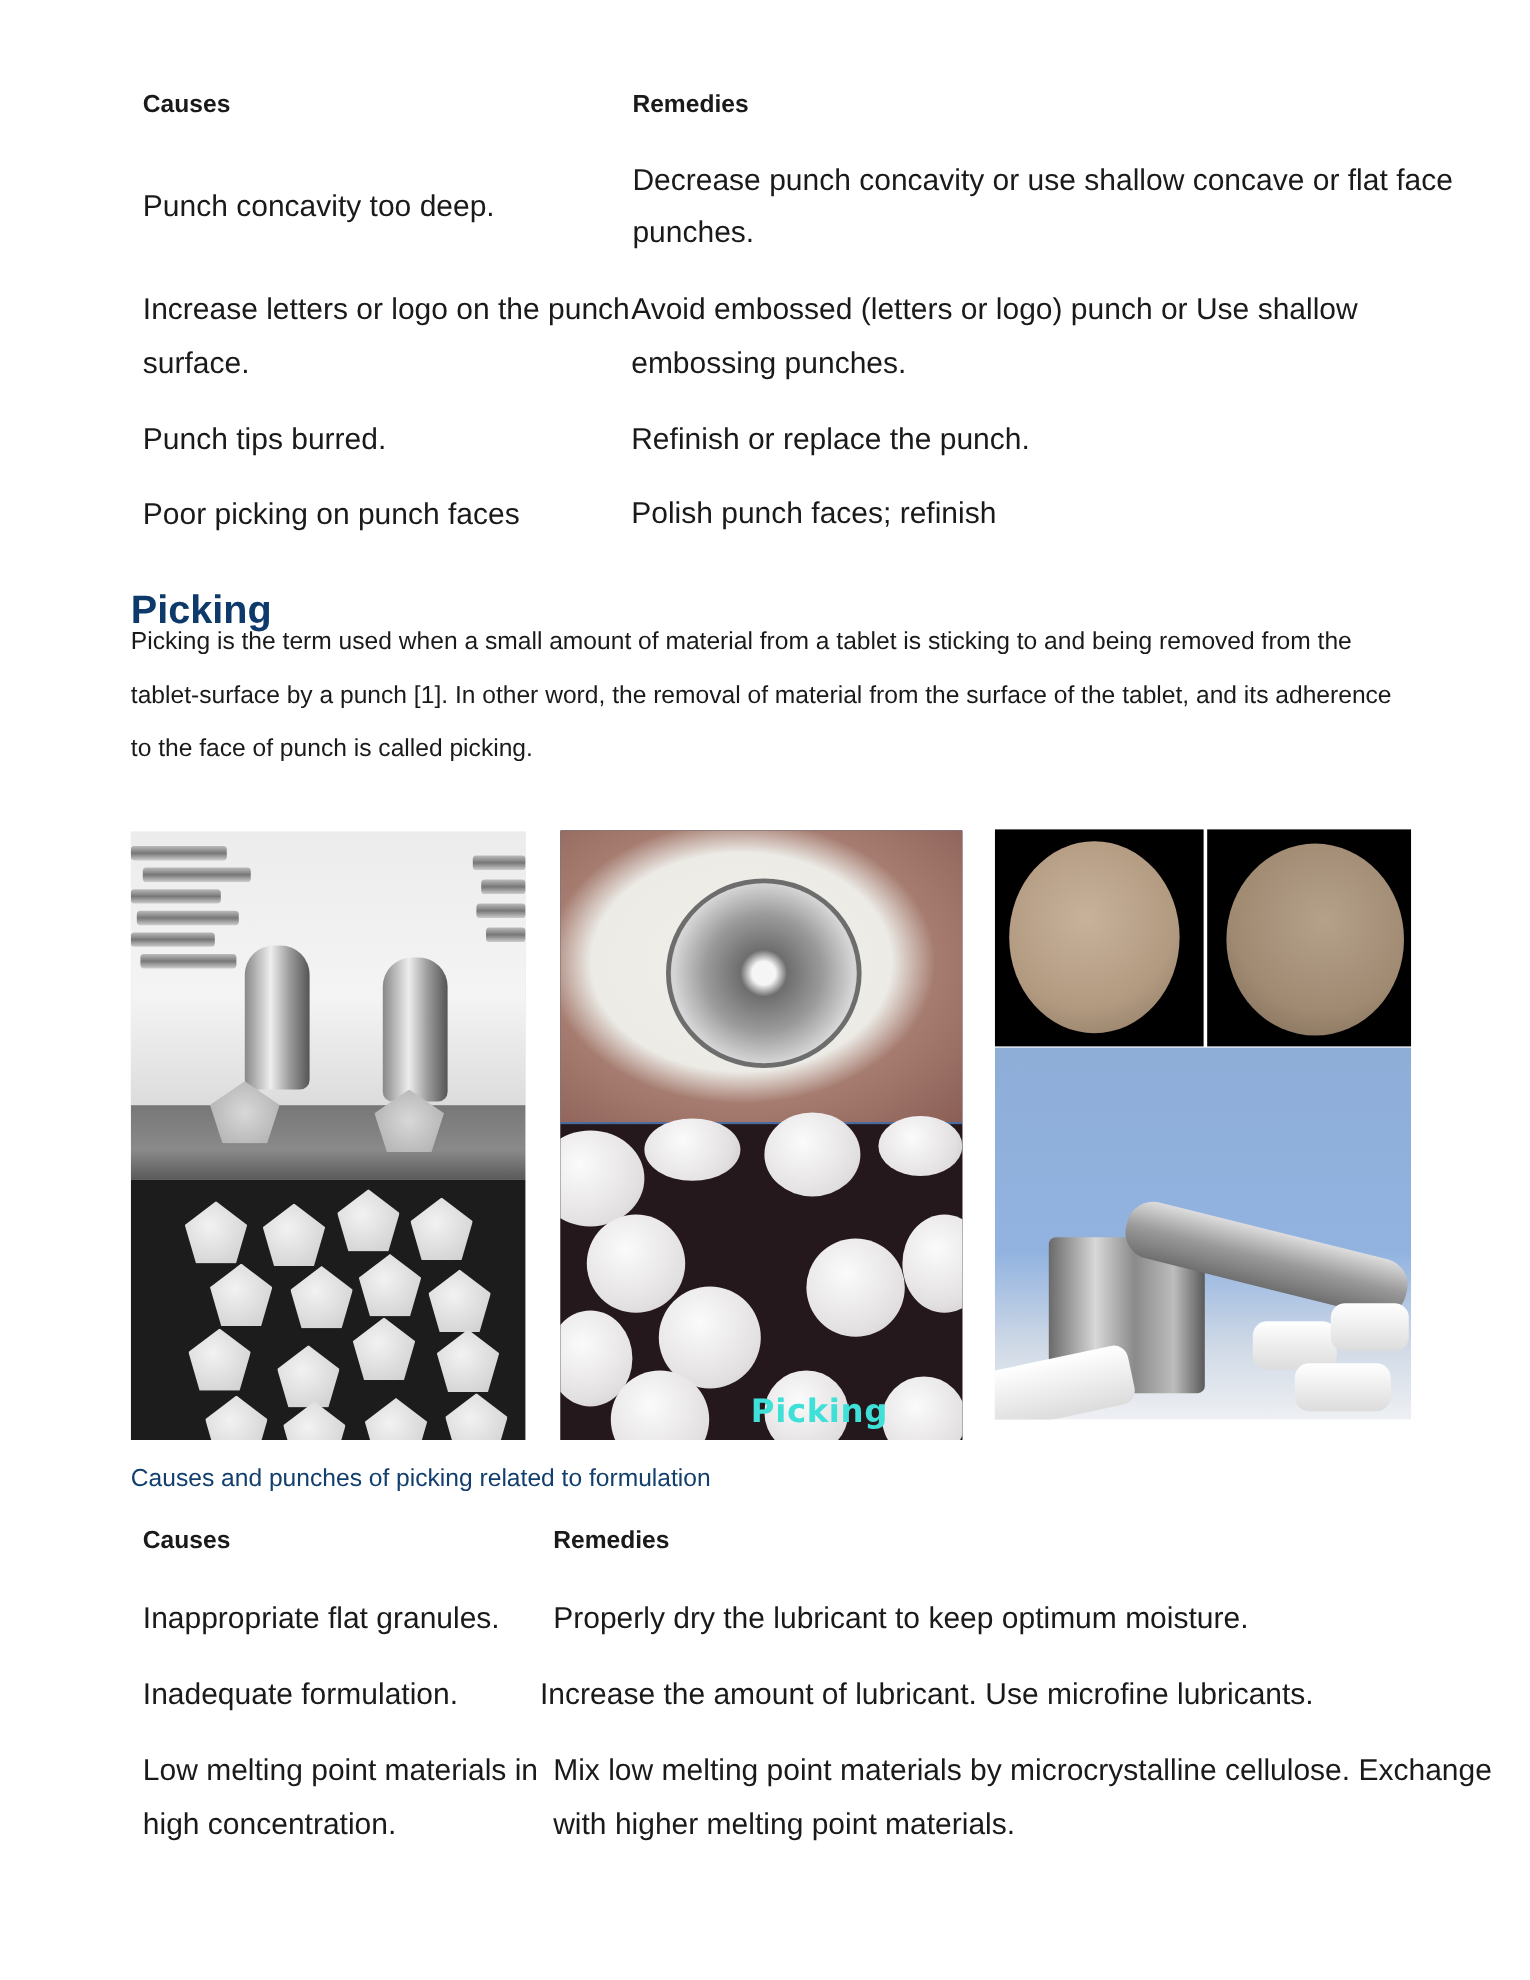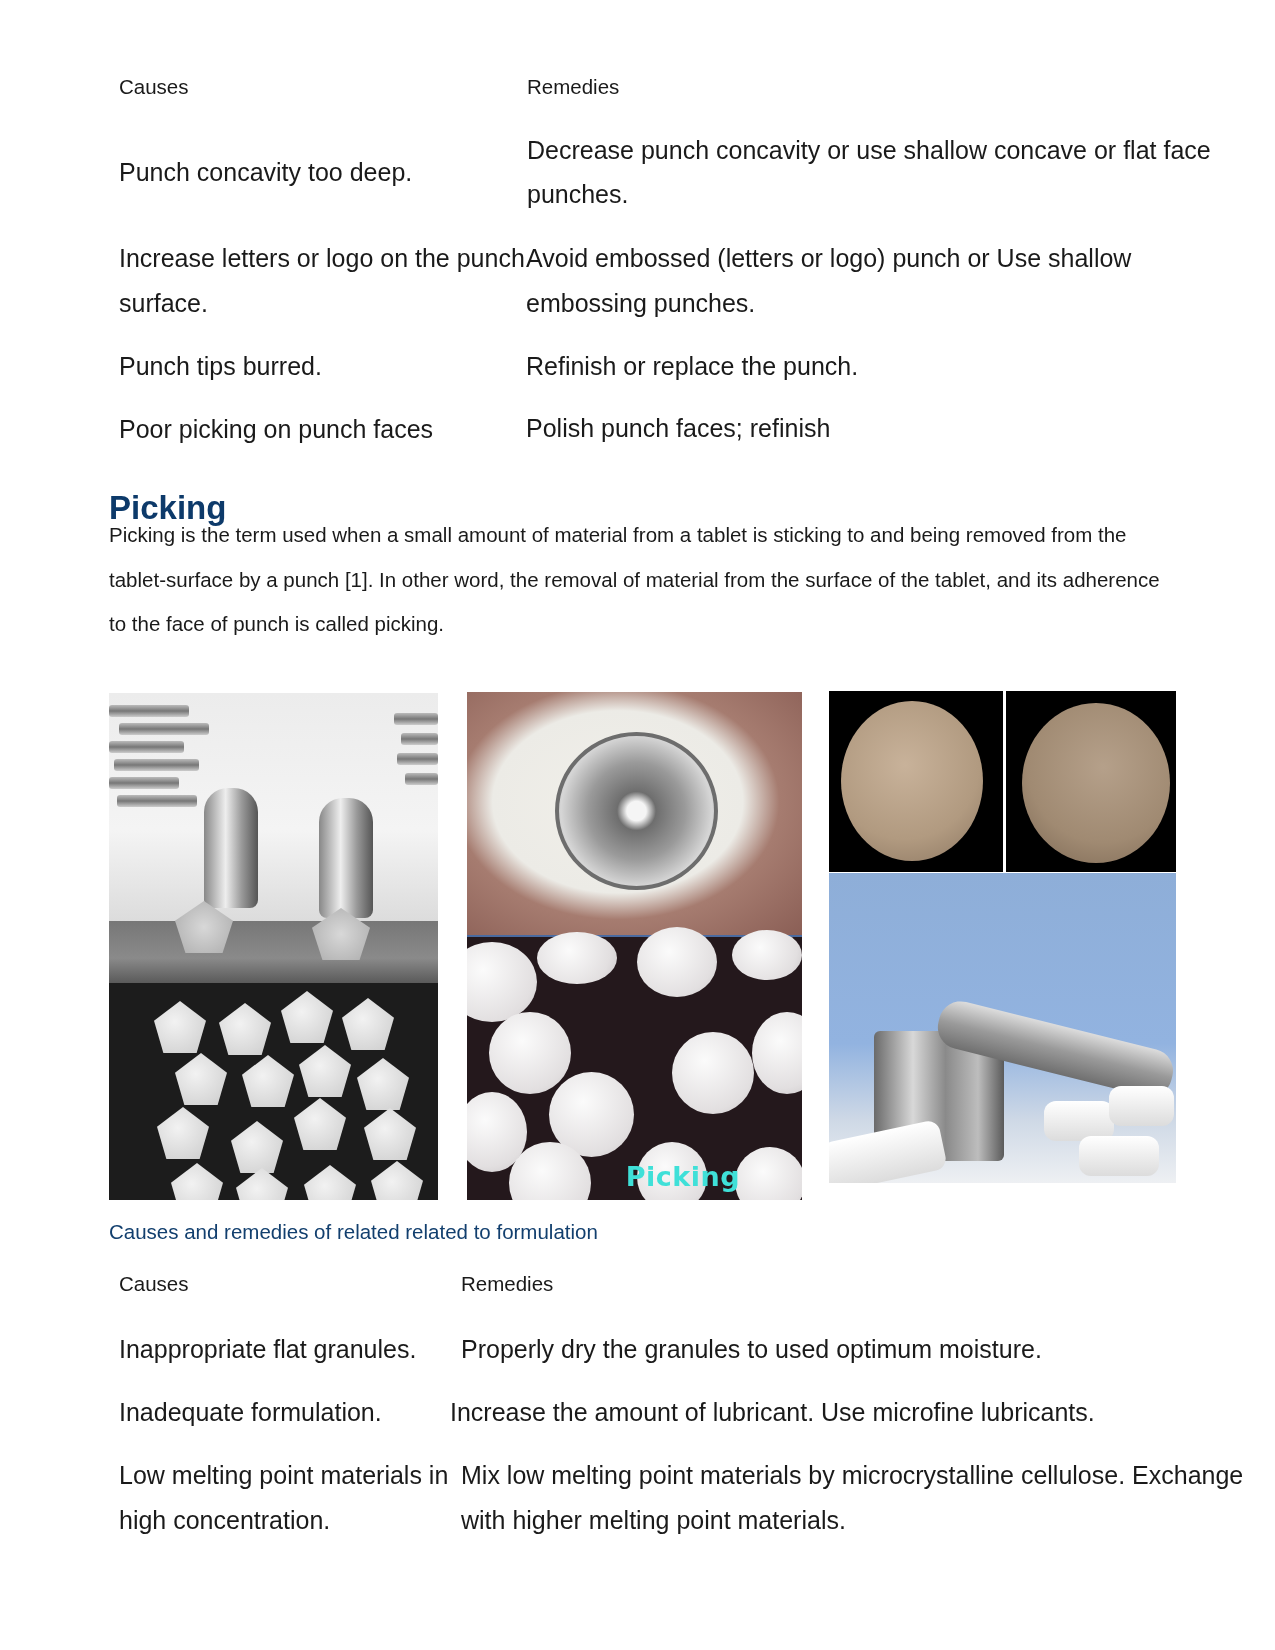--- a/index.html
+++ b/index.html
@@ -1,20 +1,20 @@
 <!DOCTYPE html>
 <html><head>
 <meta charset="utf-8">
 <style>
   html, body { margin: 0; padding: 0; background: #ffffff; }
   body { width: 1275px; height: 1650px; position: relative; overflow: hidden;
          font-family: "Liberation Sans", sans-serif; color: #1a1a1a; }
   .abs { position: absolute; }
   .txt { font-size: 25px; line-height: 1; white-space: nowrap; }
-  .hdr { font-weight: normal; font-size: 20.5px; text-align: center; }
+  .hdr { font-weight: bold; font-size: 20.5px; text-align: center; }
   .heading { font-size: 33px; font-weight: bold; color: #0d3a6a; }
   .caption { font-size: 20.5px; color: #123f6e; }
   .para { font-size: 20.5px; line-height: 44.5px; width: 1060px; white-space: normal; }
 
   .photo { position: absolute; overflow: hidden; }
   
   #img1 { left: 109px; top: 693px; width: 329px; height: 507px; background: #e6e6e6; }
   #img1 .top { position:absolute; left:0; top:0; width:100%; height:228px;
      background: linear-gradient(180deg,#ececec 0%,#f4f4f4 60%,#dcdcdc 100%); }
   #img1 .ledge { position:absolute; left:0; top:228px; width:100%; height:62px;
@@ -152,29 +152,29 @@
   <div class="disc" style="left:193px;top:12px;width:148px;height:160px;background:radial-gradient(circle at 55% 40%,#b5a08a 0%,#a08a72 60%,#7a6652 100%)"></div>
   <div class="blue"></div>
   <div class="die"></div>
   <div class="rod"></div>
   <div class="cap" style="left:-5px;top:440px;width:120px;height:50px;transform:rotate(-12deg)"></div>
   <div class="cap" style="left:215px;top:410px;width:70px;height:40px"></div>
   <div class="cap" style="left:280px;top:395px;width:65px;height:40px"></div>
   <div class="cap" style="left:250px;top:445px;width:80px;height:40px"></div>
 </div>
 
-<div class="abs caption" style="left:109px;top:1220px">Causes and remedies of related related to formulation</div>
+<div class="abs caption" style="left:109px;top:1220px">Causes and punches of picking related to formulation</div>
 
 <div>
   <div class="abs txt hdr" style="left:119px;top:1274px">Causes</div>
   <div class="abs txt hdr" style="left:461px;top:1274px">Remedies</div>
 
   <div>
     <div class="abs txt" style="left:119px;top:1337px">Inappropriate flat granules.</div>
-    <div class="abs txt" style="left:461px;top:1337px">Properly dry the granules to used optimum moisture.</div>
+    <div class="abs txt" style="left:461px;top:1337px">Properly dry the lubricant to keep optimum moisture.</div>
   </div>
   <div>
     <div class="abs txt" style="left:119px;top:1400px">Inadequate formulation.</div>
     <div class="abs txt" style="left:450px;top:1400px">Increase the amount of lubricant. Use microfine lubricants.</div>
   </div>
   <div>
     <div class="abs txt" style="left:119px;top:1463px">Low melting point materials in</div>
     <div class="abs txt" style="left:119px;top:1508px">high concentration.</div>
     <div class="abs txt" style="left:461px;top:1463px">Mix low melting point materials by microcrystalline cellulose. Exchange</div>
     <div class="abs txt" style="left:461px;top:1508px">with higher melting point materials.</div>

